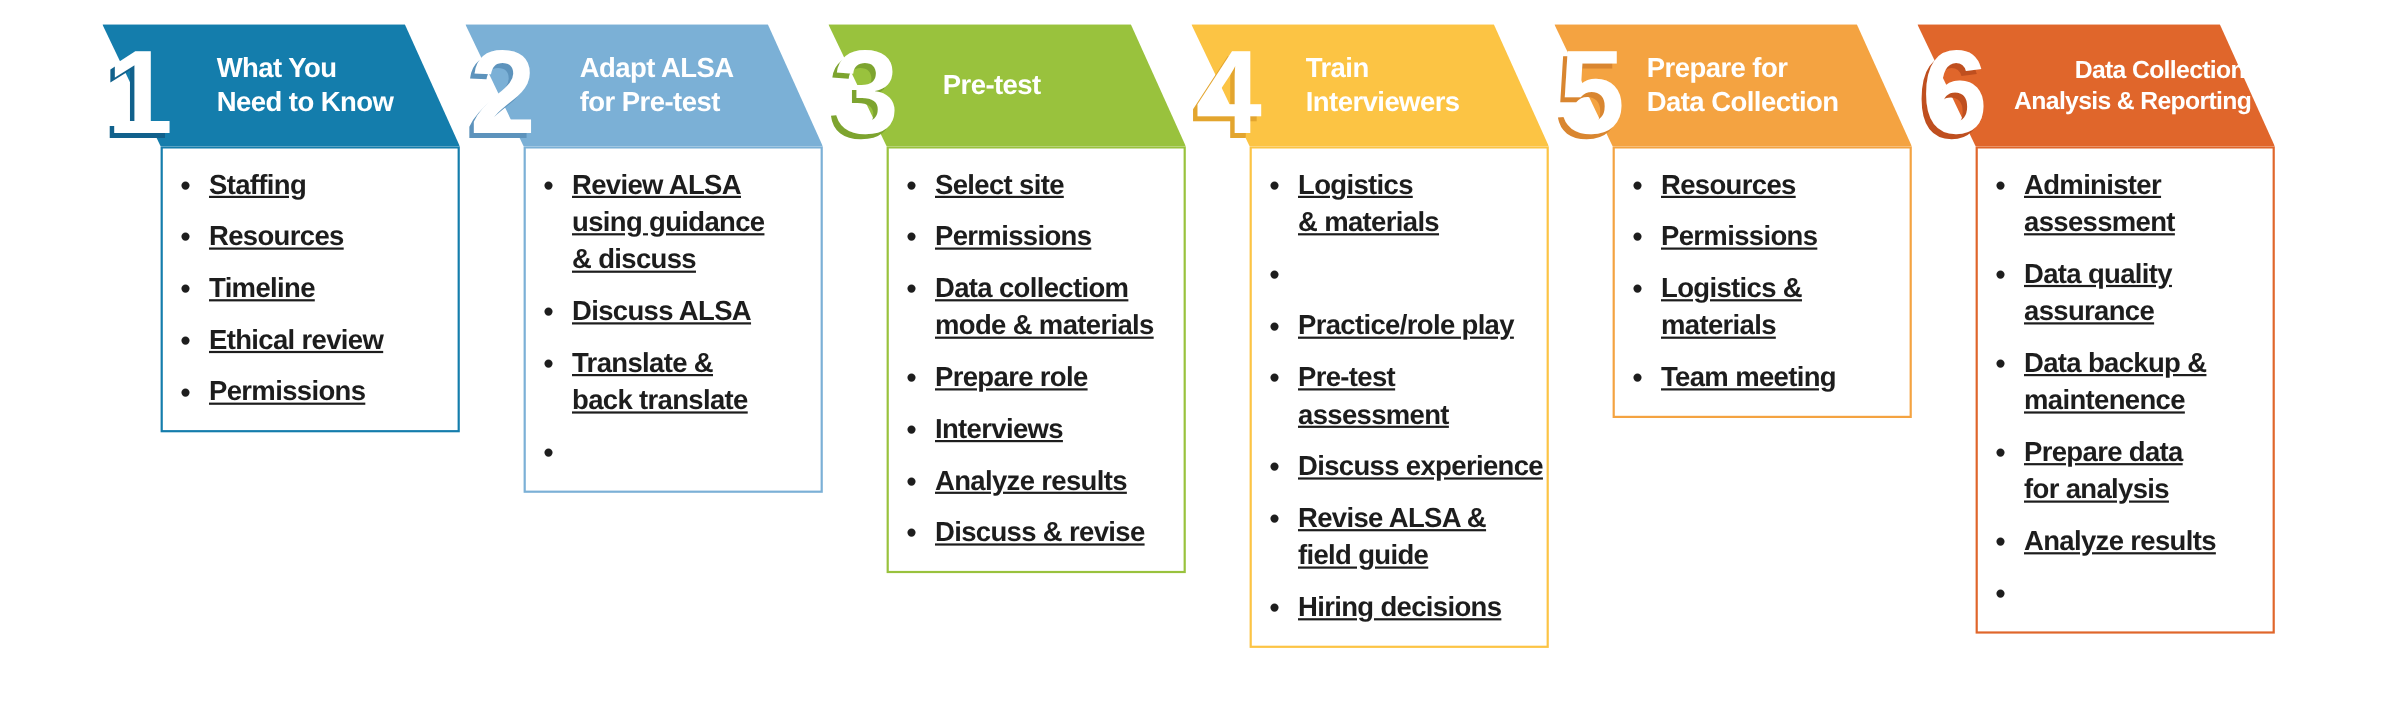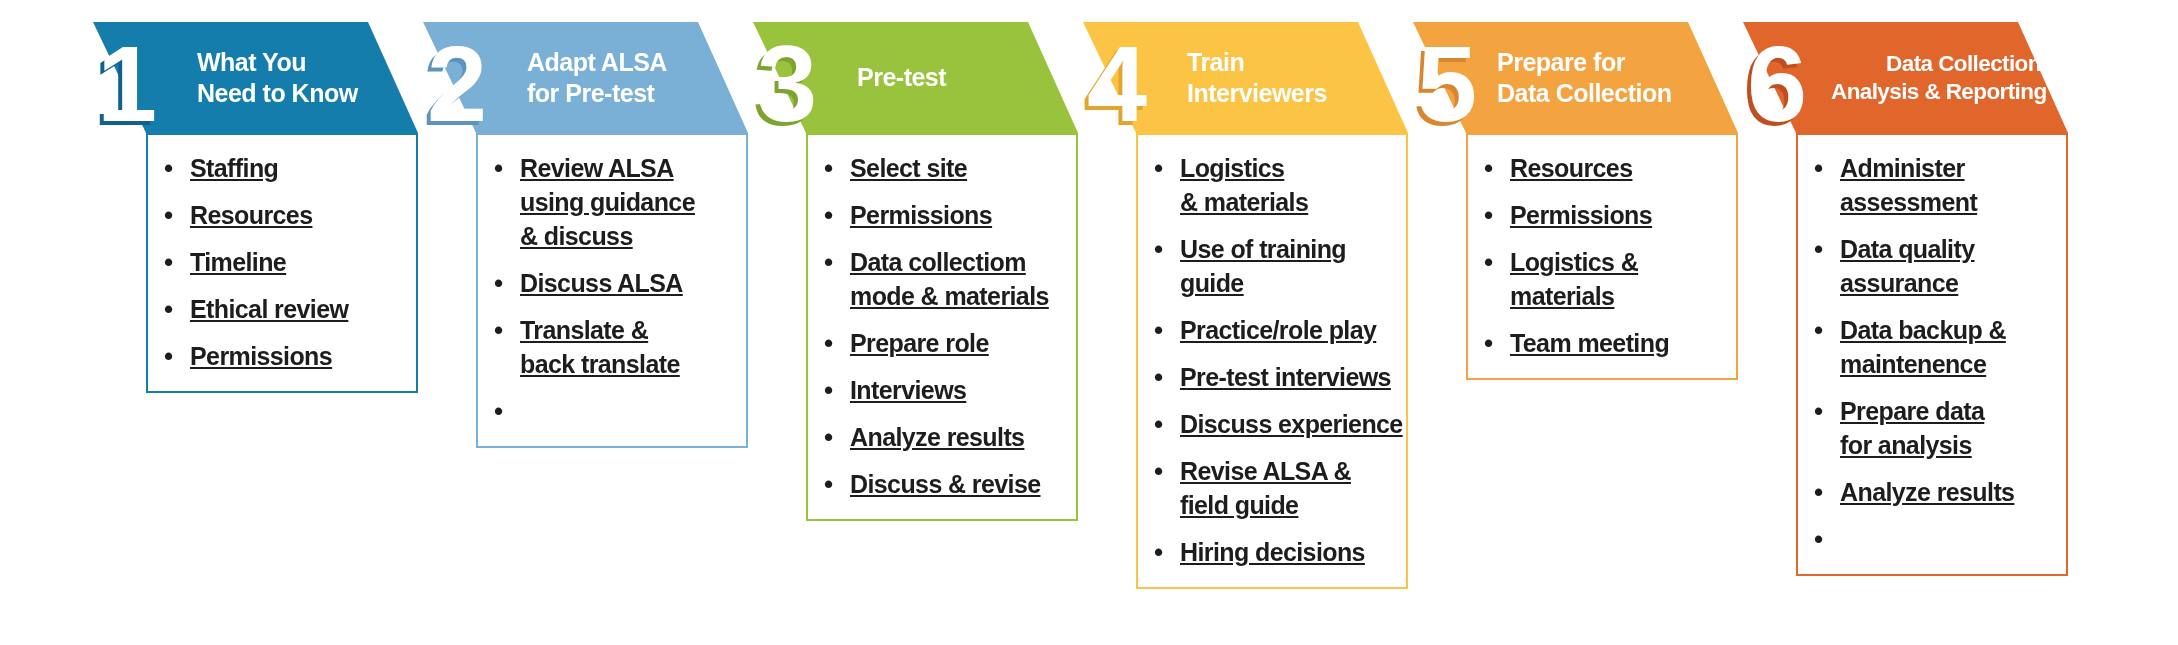--- a/index.html
+++ b/index.html
@@ -208,30 +208,28 @@
 Interviewers</h2>
     </div>
     <div class="content-box">
         <div class="item">
           <span class="dot">•</span>
           <span class="txt">Logistics
 &amp; materials</span>
         </div>
         <div class="item">
           <span class="dot">•</span>
-          <span class="txt">Use of training
-guide</span>
         </div>
         <div class="item">
           <span class="dot">•</span>
           <span class="txt">Practice/role play</span>
         </div>
         <div class="item">
           <span class="dot">•</span>
-          <span class="txt">Pre-test interviews</span>
+          <span class="txt">Pre-test assessment</span>
         </div>
         <div class="item">
           <span class="dot">•</span>
           <span class="txt">Discuss experience</span>
         </div>
         <div class="item">
           <span class="dot">•</span>
           <span class="txt">Revise ALSA &amp;
 field guide</span>
         </div>

